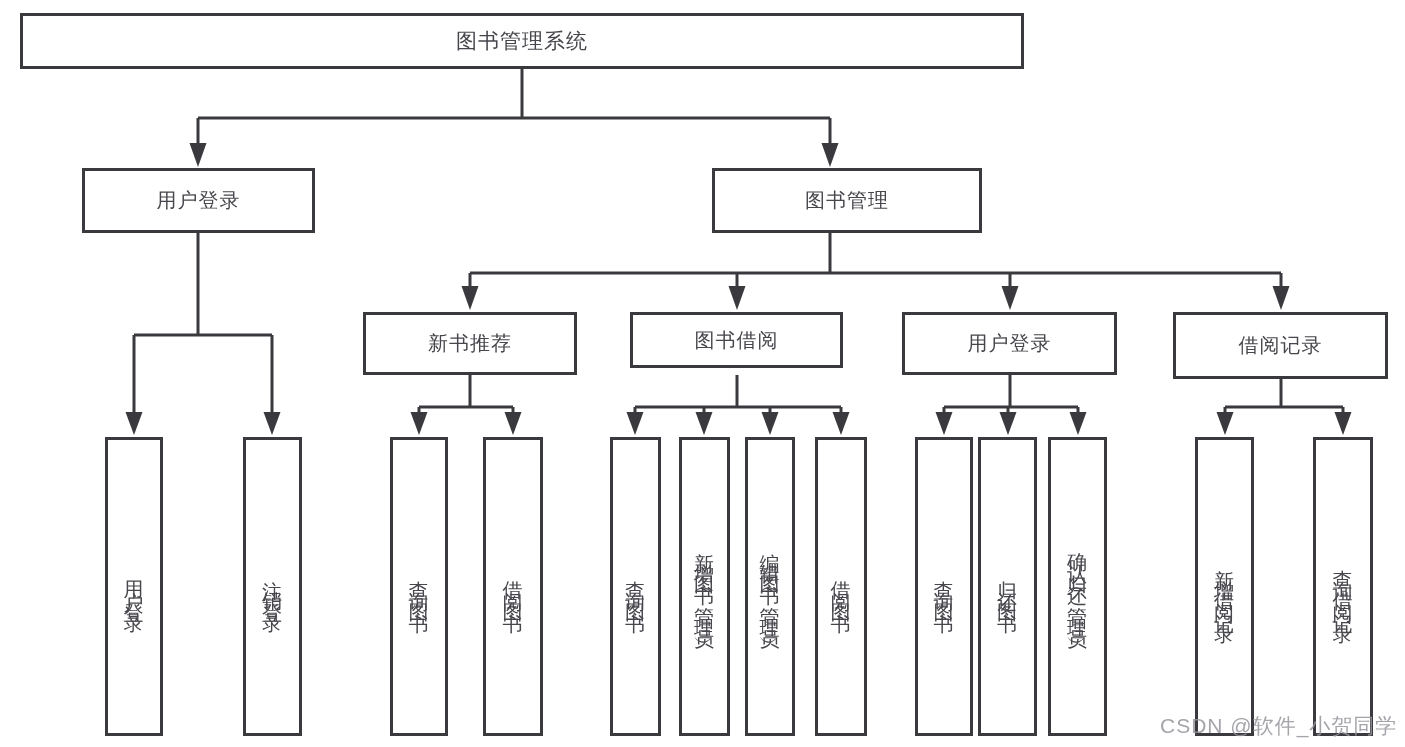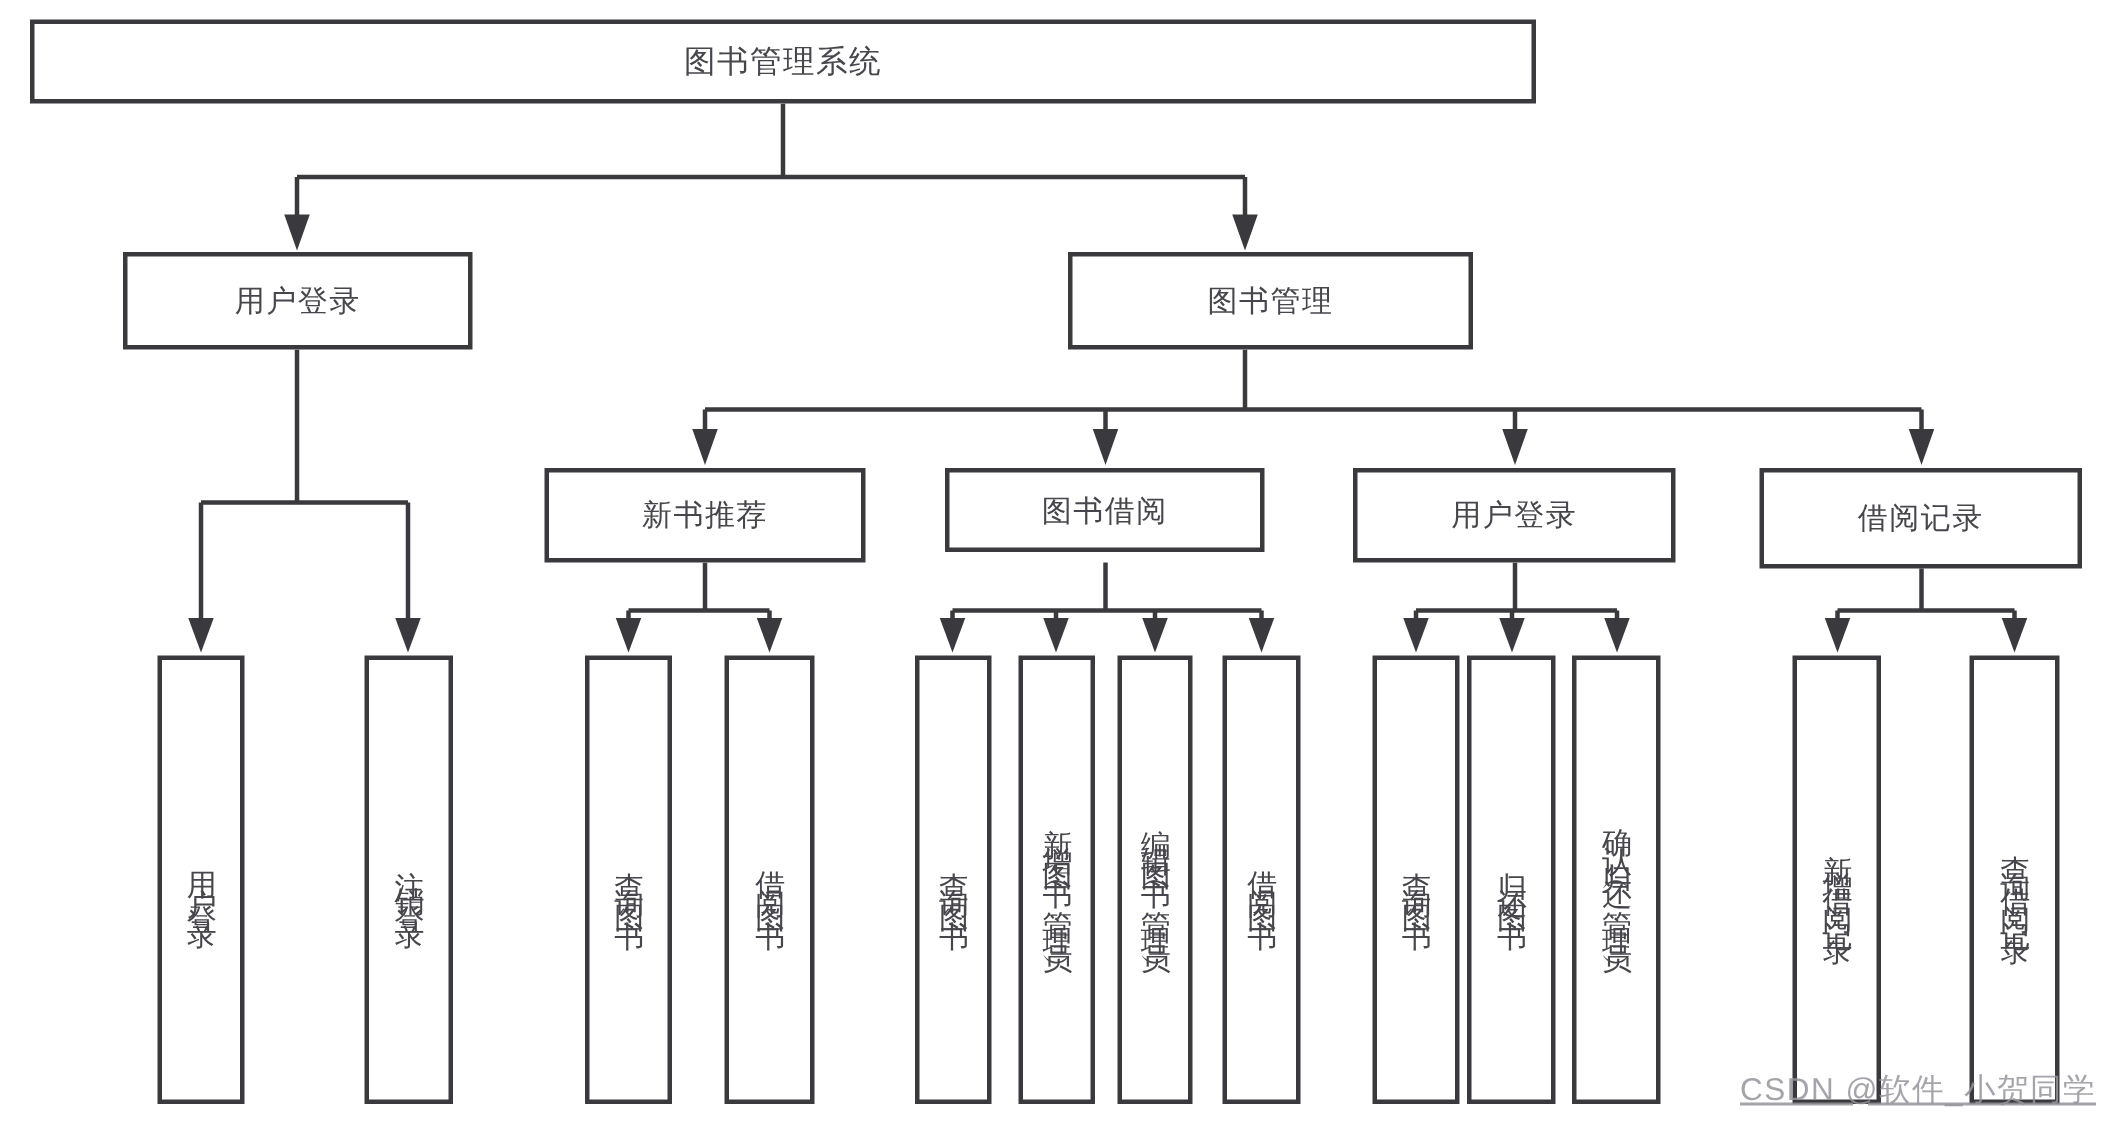--- a/index.html
+++ b/index.html
@@ -30,21 +30,20 @@
     color:#46464c;
   }
   #watermark{
     position:absolute;
     left:1160px;top:712px;
     font-size:21px;
     color:rgba(148,148,155,0.85);
     letter-spacing:1px;
     white-space:nowrap;
     z-index:5;
-    text-decoration:underline;
   }
 </style>
 </head>
 <body>
 
 <div id="stage">
 
   <svg id="wires" viewBox="0 0 1405 747" xmlns="http://www.w3.org/2000/svg">
     <g stroke="#3a3a3e" stroke-width="3" fill="none">
 

